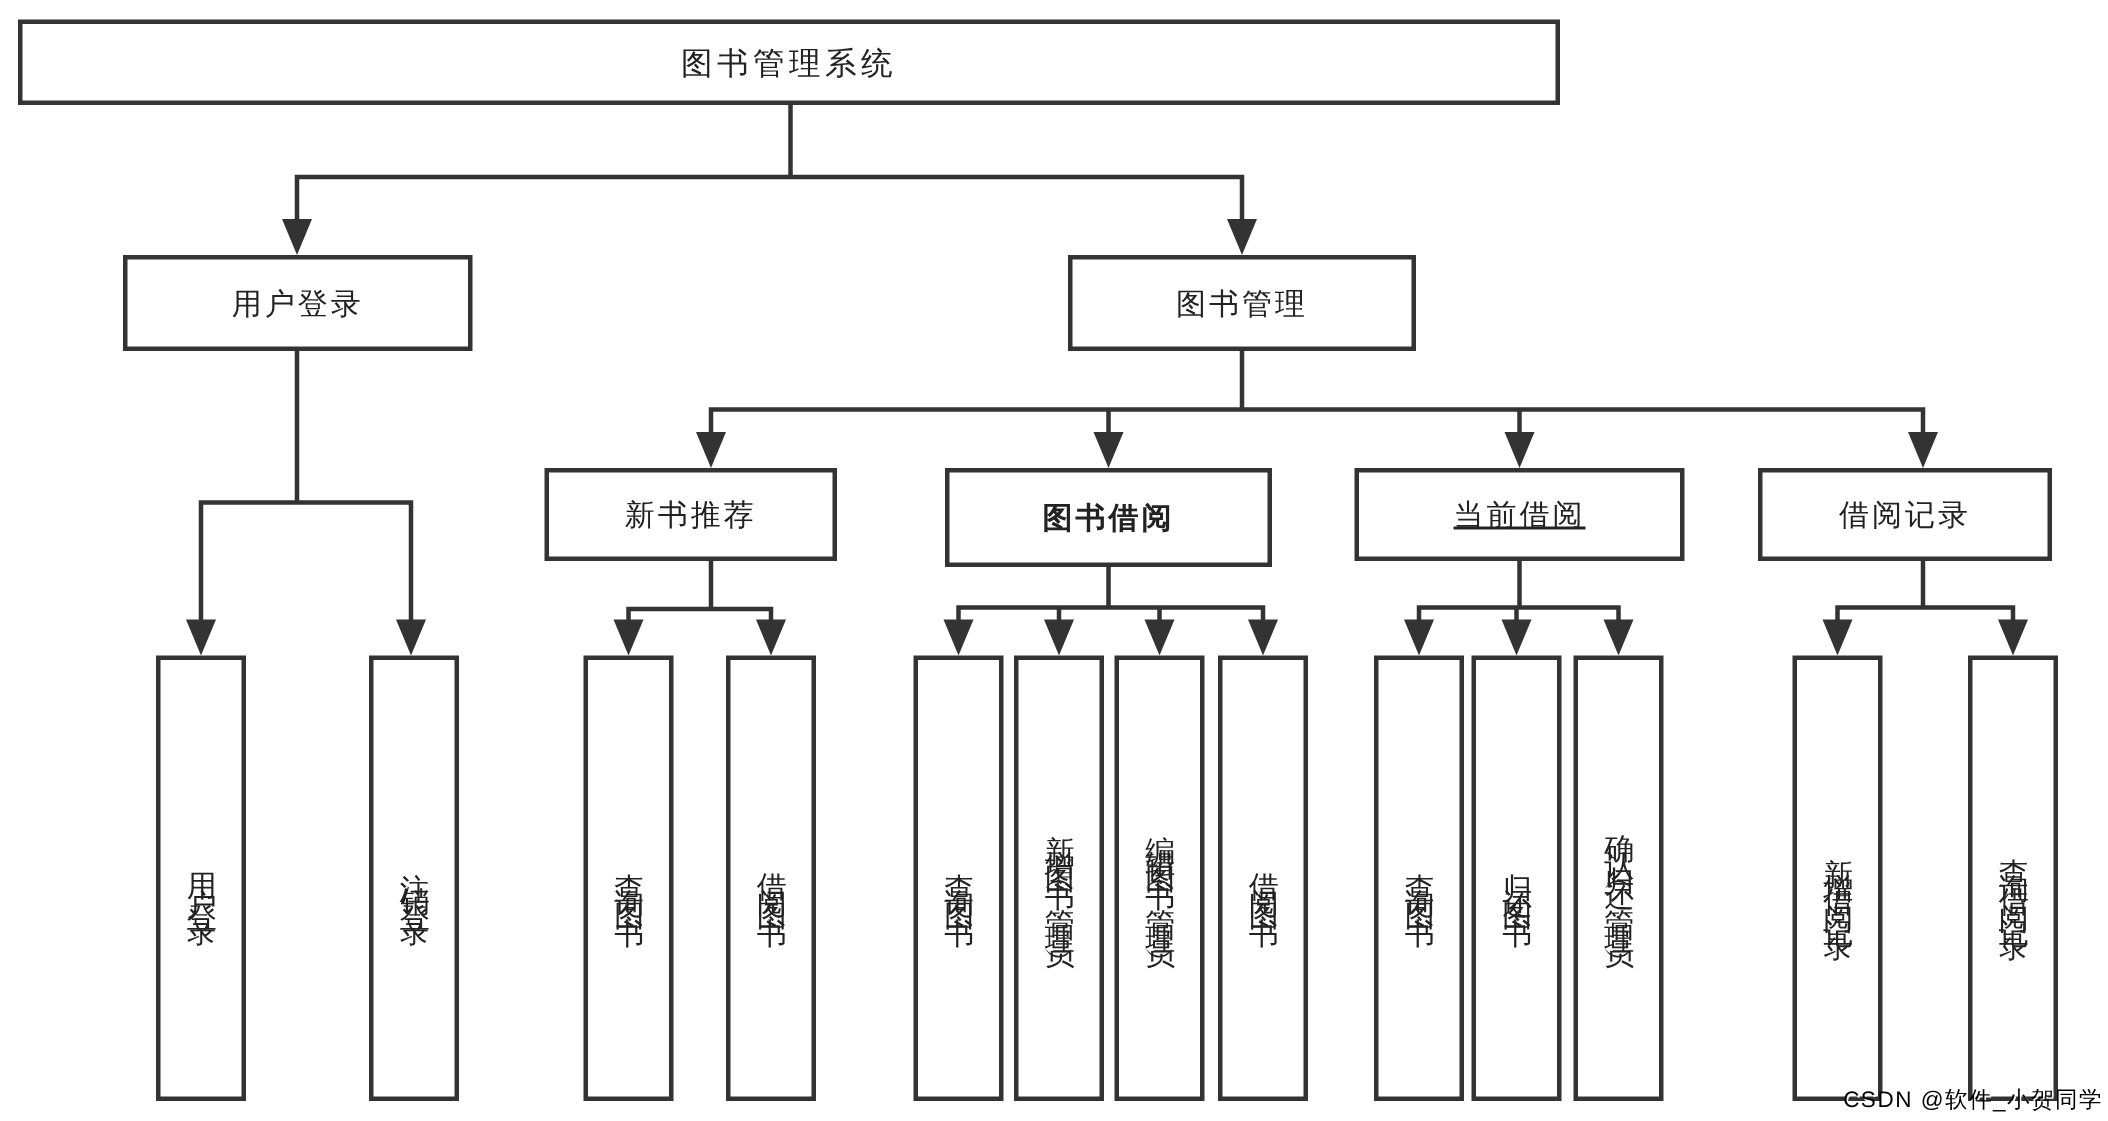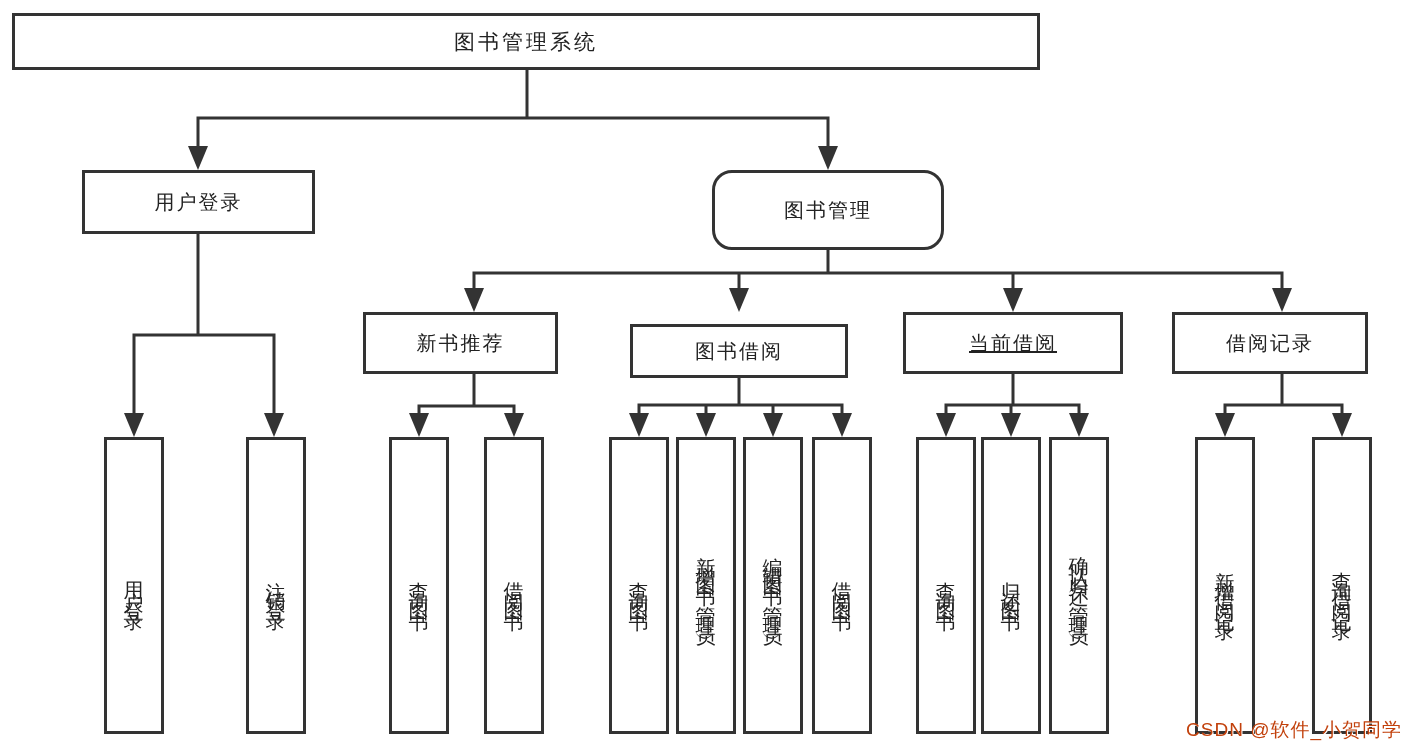--- a/index.html
+++ b/index.html
@@ -38,23 +38,23 @@
     text-orientation: mixed;
     font-size: 20px;
     letter-spacing: 10px;
     line-height: 1;
     color: #222222;
   }
   #watermark {
     position: absolute;
     right: 3px;
     bottom: 4px;
-    font-size: 19px;
+    font-size: 15px;
     letter-spacing: 1px;
-    color: #c2410c;
+    color: #000000;
     text-shadow: 1px 1px 0 #ffffff;
     white-space: nowrap;
   }
 </style>
 </head>
 <body>
 
 <div id="canvas">
 
   <svg id="connectors" width="1405" height="747" viewBox="0 0 1405 747">
@@ -109,28 +109,28 @@
     </g>
   </svg>
 
   <div class="box" style="left:12px; top:13px; width:1028px; height:57px;">
     <span class="hlabel root-label">图书管理系统</span>
   </div>
 
   <div class="box" style="left:82px; top:170px; width:233px; height:64px;">
     <span class="hlabel">用户登录</span>
   </div>
-  <div class="box" style="left:712px; top:170px; width:232px; height:80px;border-radius:20px;">
+  <div class="box" style="left:712px; top:170px; width:232px; height:64px;">
     <span class="hlabel">图书管理</span>
   </div>
 
   <div class="box" style="left:363px; top:312px; width:195px; height:62px;">
     <span class="hlabel">新书推荐</span>
   </div>
-  <div class="box" style="left:630px; top:324px; width:218px; height:54px;">
+  <div class="box" style="left:630px; top:312px; width:218px; height:66px;font-weight:bold;">
     <span class="hlabel">图书借阅</span>
   </div>
   <div class="box" style="left:903px; top:312px; width:220px; height:62px;text-decoration:underline;">
     <span class="hlabel">当前借阅</span>
   </div>
   <div class="box" style="left:1172px; top:312px; width:196px; height:62px;">
     <span class="hlabel">借阅记录</span>
   </div>
 
   <div class="box" style="left:104px; top:437px; width:60px; height:297px;">

